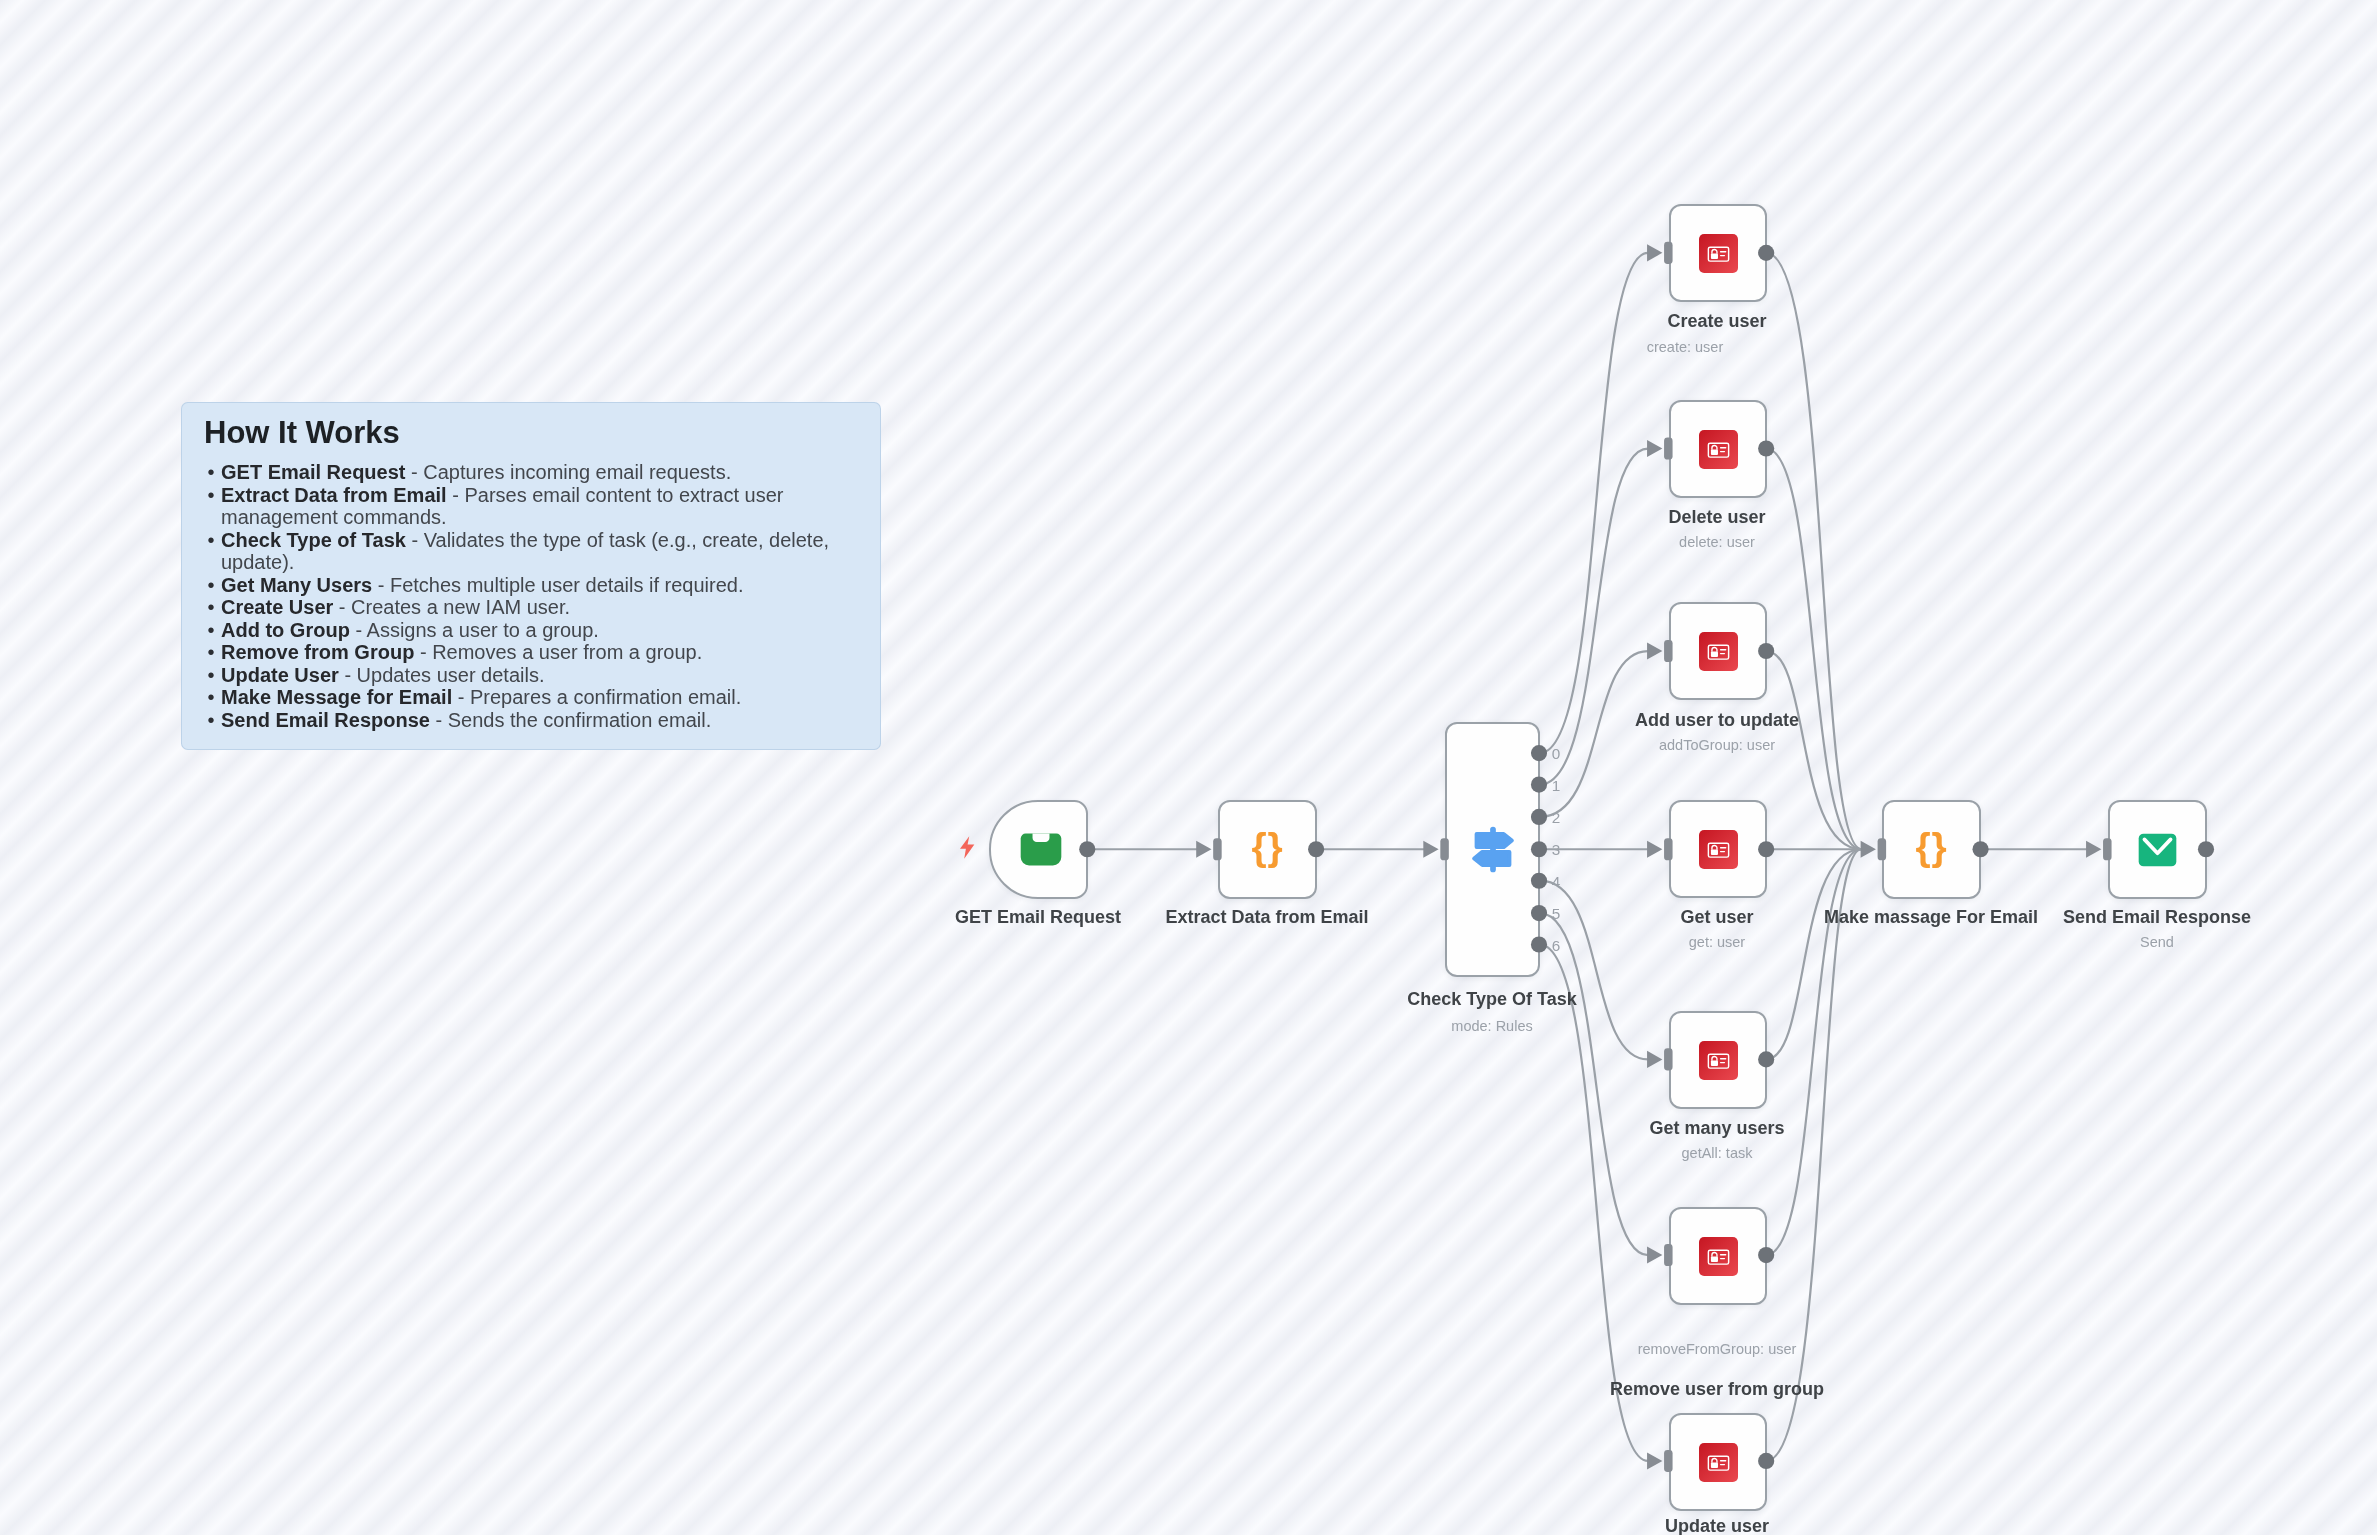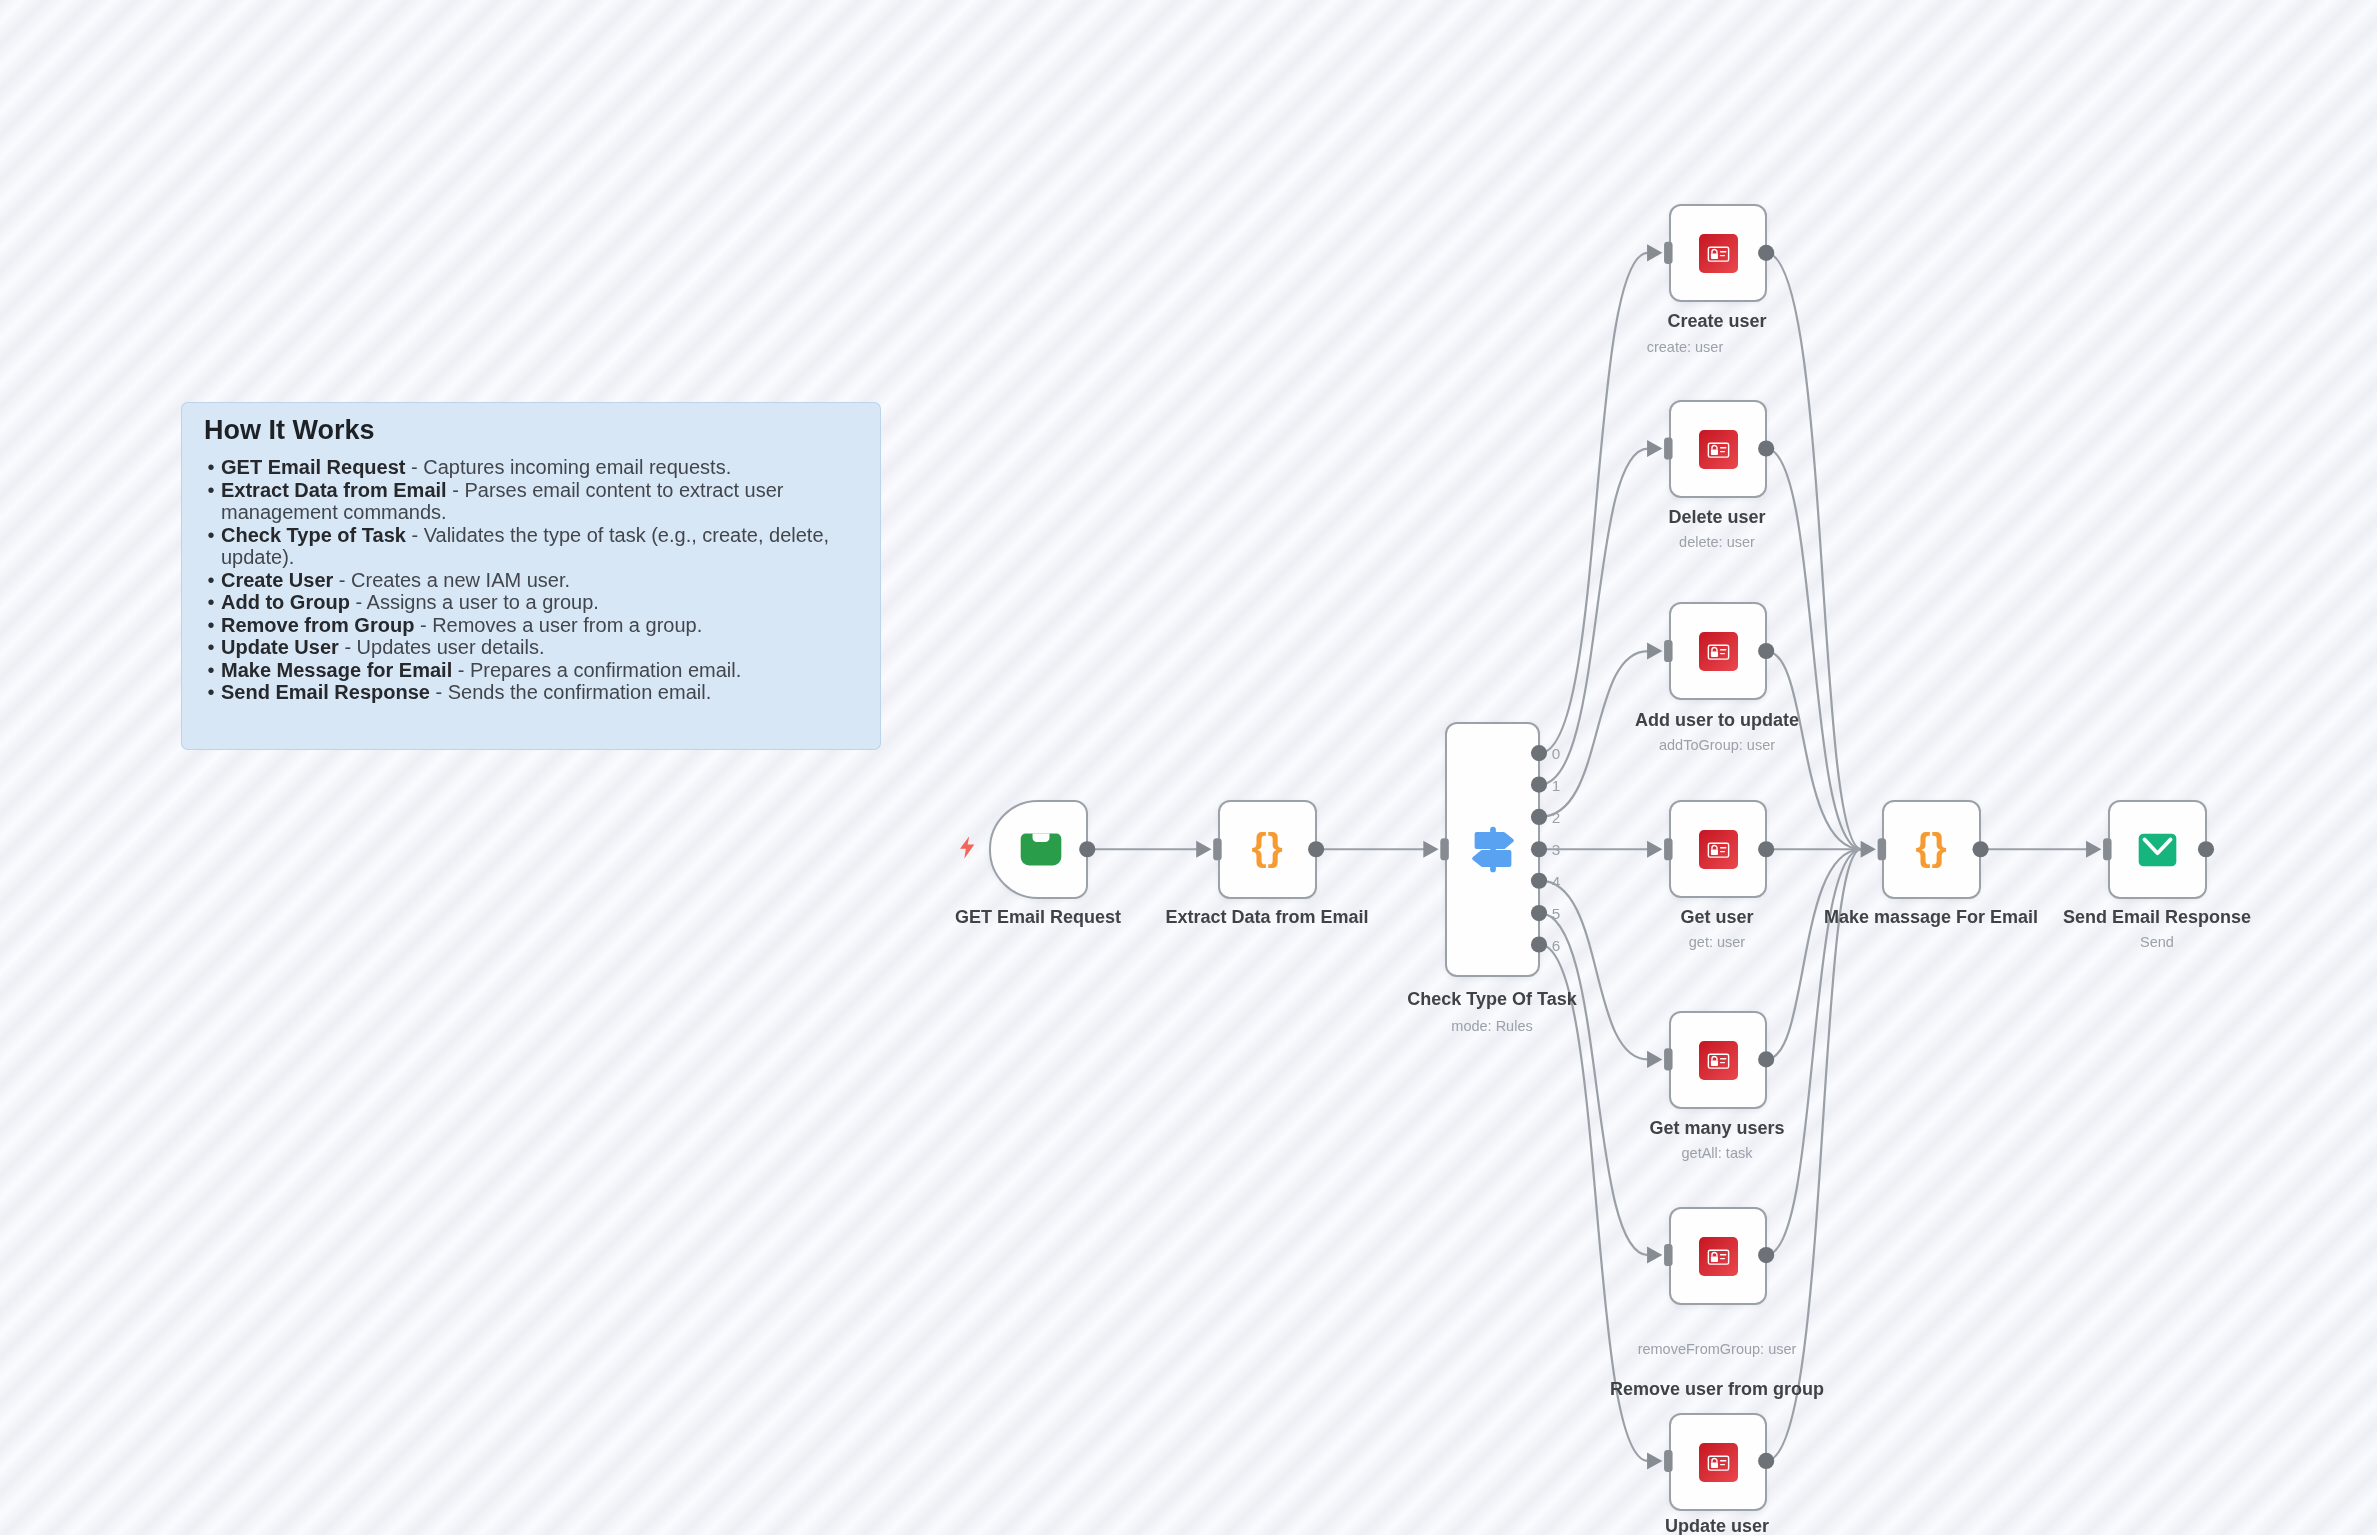--- a/index.html
+++ b/index.html
@@ -2,21 +2,21 @@
 <html style="font-size:13.6px"><head>
 <meta charset="utf-8">
 <style>
   html,body{margin:0;padding:0;width:2377px;height:1536px;overflow:hidden;
     font-family:"Liberation Sans",sans-serif;}
   body{background:repeating-linear-gradient(135deg,#edeff5 0px,#fafbfe 16px,#edeff5 32px);}
   
   .sticky{position:absolute;left:181px;top:402px;width:700px;height:348px;
     background:#d8e7f6;border:0.9px solid rgba(140,175,210,.35);border-radius:6.8px;z-index:5;
     box-sizing:border-box;padding:12px 22px;}
-  .sticky h1{margin:0 0 10.2px 0;font-size:27px;color:#1d2125;font-weight:bold;}
+  .sticky h1{margin:0 0 10.2px 0;font-size:31px;color:#1d2125;font-weight:bold;}
   .sticky ul{margin:0;padding:0;list-style:none;}
   .sticky li{position:relative;padding-left:17px;font-size:20px;line-height:22.5px;color:#42464c;}
   .sticky li::before{content:"•";position:absolute;left:3.4px;color:#2b2e33;}
   .sticky li .b{font-weight:bold;color:#26282c;}
   
   #lines{position:absolute;left:0;top:0;z-index:10;pointer-events:none;}
   #endpoints{position:absolute;left:0;top:0;z-index:40;pointer-events:none;}
   #lines path{stroke:#9aa0a7;stroke-width:2.6;fill:none;}
   
   .node-box{position:absolute;box-sizing:border-box;background:#fefefe;
@@ -41,20 +41,21 @@
 </style>
 </head>
 <body>
 
 <div class="sticky">
   <h1>How It Works</h1>
   <ul>
     <li><span class="b">GET Email Request</span> <span>- Captures incoming email requests.</span></li>
     <li><span class="b">Extract Data from Email</span> <span>- Parses email content to extract user management commands.</span></li>
     <li><span class="b">Check Type of Task</span> <span>- Validates the type of task (e.g., create, delete, update).</span></li>
+    <li><span class="b">Get Many Users</span> <span>- Fetches multiple user details if required.</span></li>
     <li><span class="b">Create User</span> <span>- Creates a new IAM user.</span></li>
     <li><span class="b">Add to Group</span> <span>- Assigns a user to a group.</span></li>
     <li><span class="b">Remove from Group</span> <span>- Removes a user from a group.</span></li>
     <li><span class="b">Update User</span> <span>- Updates user details.</span></li>
     <li><span class="b">Make Message for Email</span> <span>- Prepares a confirmation email.</span></li>
     <li><span class="b">Send Email Response</span> <span>- Sends the confirmation email.</span></li>
   </ul>
 </div>
 
 <svg id="lines" width="2377" height="1536" viewBox="0 0 2794 1805">

